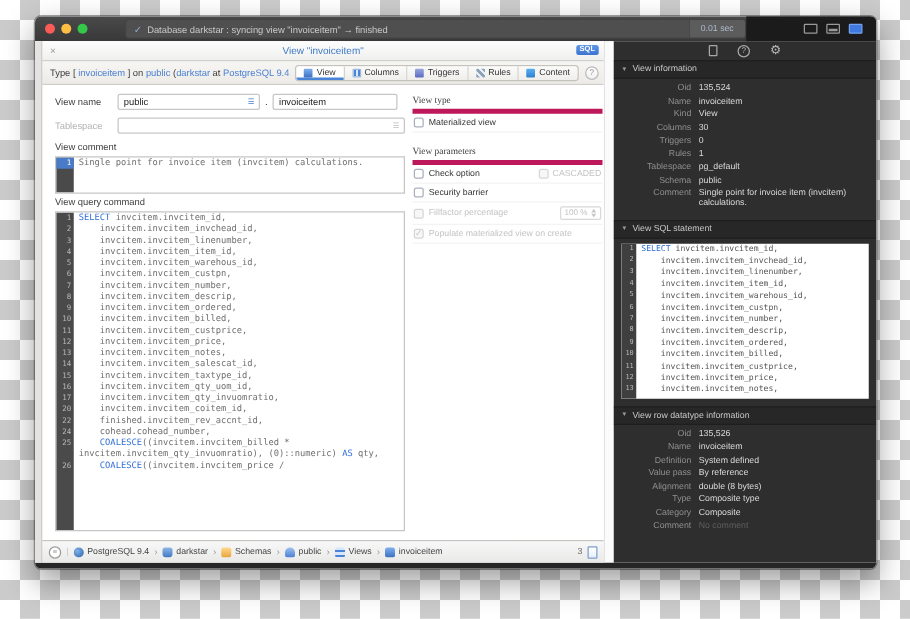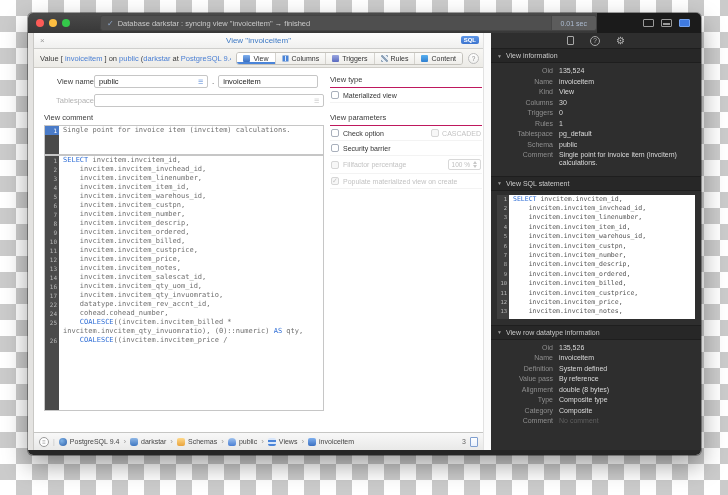--- a/index.html
+++ b/index.html
@@ -51,41 +51,41 @@
   .mini-icon { width:7px; height:7px; border-radius:1px; }
   .mi-view    { background:linear-gradient(#7fb0ef,#3a6fc0); }
   .mi-columns { background:repeating-linear-gradient(90deg,#4a84d8 0 2px,#dce9fb 2px 3px); border:0.5px solid #9db9e0;}
   .mi-triggers{ background:linear-gradient(#9aa7e0,#5a6ac0); }
   .mi-rules   { background:repeating-linear-gradient(45deg,#8fa3b8 0 2px,#e8eef5 2px 4px); }
   .mi-content { background:linear-gradient(#58b0f0,#2f7fd0); }
   .help-btn { width:11px; height:11px; border:1px solid #bcbcbc; border-radius:50%; display:flex; align-items:center; justify-content:center; font-size:6.5px; color:#8a8a8a; background:linear-gradient(#fff,#f0f0ee); flex:0 0 auto; }
   
   .content { flex:1; position:relative; background:#fff; overflow:hidden; }
   .form-left { position:absolute; left:10px; top:7px; width:280px; }
-  .frow { display:flex; align-items:center; margin-bottom:6px;text-align:right; }
+  .frow { display:flex; align-items:center; margin-bottom:6px; }
   .flabel { width:50px; font-size:7.5px; color:#3c3c3c; flex:0 0 auto; }
   .flabel.dim { color:#b3b3b3; }
   .finput { height:13px; border:1px solid #c6c6c6; border-radius:2px; background:#fff; font-size:7.5px; color:#222; display:flex; align-items:center; padding:0 4px; }
   .input-schema { width:114px; } .input-name { width:100px; } .input-tablespace { flex:1; }
   .list-icon { margin-left:auto; color:#4a7fd4; font-size:6px; line-height:6px; letter-spacing:-0.5px; }
   .list-icon.dim { color:#c0c0c0; }
   .dot-sep { margin:0 4px; font-size:8px; color:#333; }
   .sec-label { font-size:7.5px; color:#3c3c3c; margin:2px 0 3px; }
   .code-box { position:relative; border:1px solid #c6c6c6; background:#fff; overflow:hidden; }
   .code-box::before { content:""; position:absolute; left:0; top:0; bottom:0; width:14px; background:#4a4a4a; }
   #comment-box { height:30px; }
   #query-box { height:256px; }
   .code-line { display:flex; position:relative; }
   .code-num { flex:0 0 14px; color:#b9b9b9; text-align:right; padding-right:2px; font-family:"DejaVu Sans Mono",monospace; font-size:6px; line-height:9px; }
   .code-num.hl { background:#4a7bc8; color:#fff; }
   .code-text { flex:1; padding-left:4px; white-space:pre-wrap; word-break:break-word; font-family:"DejaVu Sans Mono",monospace; font-size:7px; line-height:9px; color:#6e6e6e; }
   .kw { color:#2f6ed6; }
   
   .params { position:absolute; left:296px; top:4px; width:152px; }
-  .p-title { font-size:7.5px; color:#3c3c3c; padding:3px 0 3px; border-bottom:1px solid #be185d; }
+  .p-title { font-size:7.5px; color:#3c3c3c; padding:3px 0 3px; border-bottom:4px solid #be185d;font-family:Liberation Serif, serif; }
   .p-group { margin-bottom:7px; }
   .p-row { display:flex; align-items:center; gap:4px; padding:3px 1px; font-size:7px; color:#333; border-bottom:1px solid #f3f3f3; }
   .cb { width:8px; height:8px; border:1px solid #a9b0bc; border-radius:2px; background:#fff; position:relative; flex:0 0 auto; }
   .cb.dis { border-color:#d6d6d6; background:#f7f7f7; }
   .cb.checked::after { content:"✓"; position:absolute; font-size:7px; top:-1px; left:0px; color:#4a7fd4; }
   .cb.dis.checked::after { color:#c6c6c6; }
   .p-lbl.dim { color:#c3c3c3; }
   .trail { margin-left:auto; display:flex; align-items:center; gap:3px; }
   .trail-text.dim { color:#c3c3c3; font-size:7px; }
   .stepper { border:1px solid #d8d8d8; background:#fff; color:#c0c0c0; font-size:6.5px; padding:0 3px; height:11px; display:flex; align-items:center; border-radius:2px; gap:3px; }
@@ -157,21 +157,21 @@
       <div class="left-strip"></div>
       <div class="main-stack">
 
         <div class="tabbar">
           <span class="tab-close">×</span>
           <span class="tab-title">View "invoiceitem"</span>
           <span class="sql-btn">SQL</span>
         </div>
 
         <div class="toolbar">
-          <div class="crumb" id="crumb"><span>Value [ </span><span class="lnk">invoiceitem</span><span> ] on </span><span class="lnk">public</span><span> (</span><span class="lnk">darkstar</span><span> at </span><span class="lnk">PostgreSQL 9.4</span><span>)</span></div>
+          <div class="crumb" id="crumb"><span>Type [ </span><span class="lnk">invoiceitem</span><span> ] on </span><span class="lnk">public</span><span> (</span><span class="lnk">darkstar</span><span> at </span><span class="lnk">PostgreSQL 9.4</span><span>)</span></div>
           <div class="seg" id="segtabs">
               <div class="seg-tab sel">
                 <span class="mini-icon mi-view"></span>
                 <span>View</span>
               </div>
               <div class="seg-tab">
                 <span class="mini-icon mi-columns"></span>
                 <span>Columns</span>
               </div>
               <div class="seg-tab">
@@ -212,20 +212,21 @@
             </div>
             <div class="sec-label">View comment</div>
             <div class="code-box" id="comment-box">
                 <div class="code-lines">
                   <div class="code-line">
                     <span class="code-num hl">1</span>
                     <span class="code-text">Single point for invoice item (invcitem) calculations.</span>
                   </div>
                 </div>
               </div>
+            <div class="sec-label">View query command</div>
             <div class="code-box" id="query-box">
                 <div class="code-lines">
                   <div class="code-line">
                     <span class="code-num">1</span>
                     <span class="code-text"><span class="kw">SELECT</span> invcitem.invcitem_id,</span>
                   </div>
                   <div class="code-line">
                     <span class="code-num">2</span>
                     <span class="code-text">    invcitem.invcitem_invchead_id,</span>
                   </div>
@@ -271,30 +272,38 @@
                   </div>
                   <div class="code-line">
                     <span class="code-num">13</span>
                     <span class="code-text">    invcitem.invcitem_notes,</span>
                   </div>
                   <div class="code-line">
                     <span class="code-num">14</span>
                     <span class="code-text">    invcitem.invcitem_salescat_id,</span>
                   </div>
                   <div class="code-line">
+                    <span class="code-num">15</span>
+                    <span class="code-text">    invcitem.invcitem_taxtype_id,</span>
+                  </div>
+                  <div class="code-line">
                     <span class="code-num">16</span>
                     <span class="code-text">    invcitem.invcitem_qty_uom_id,</span>
                   </div>
                   <div class="code-line">
                     <span class="code-num">17</span>
                     <span class="code-text">    invcitem.invcitem_qty_invuomratio,</span>
                   </div>
                   <div class="code-line">
+                    <span class="code-num">20</span>
+                    <span class="code-text">    invcitem.invcitem_coitem_id,</span>
+                  </div>
+                  <div class="code-line">
                     <span class="code-num">22</span>
-                    <span class="code-text">    datatype.invcitem_rev_accnt_id,</span>
+                    <span class="code-text">    finished.invcitem_rev_accnt_id,</span>
                   </div>
                   <div class="code-line">
                     <span class="code-num">24</span>
                     <span class="code-text">    cohead.cohead_number,</span>
                   </div>
                   <div class="code-line">
                     <span class="code-num">25</span>
                     <span class="code-text">    <span class="kw">COALESCE</span>((invcitem.invcitem_billed * invcitem.invcitem_qty_invuomratio), (0)::numeric) <span class="kw">AS</span> qty,</span>
                   </div>
                   <div class="code-line">

